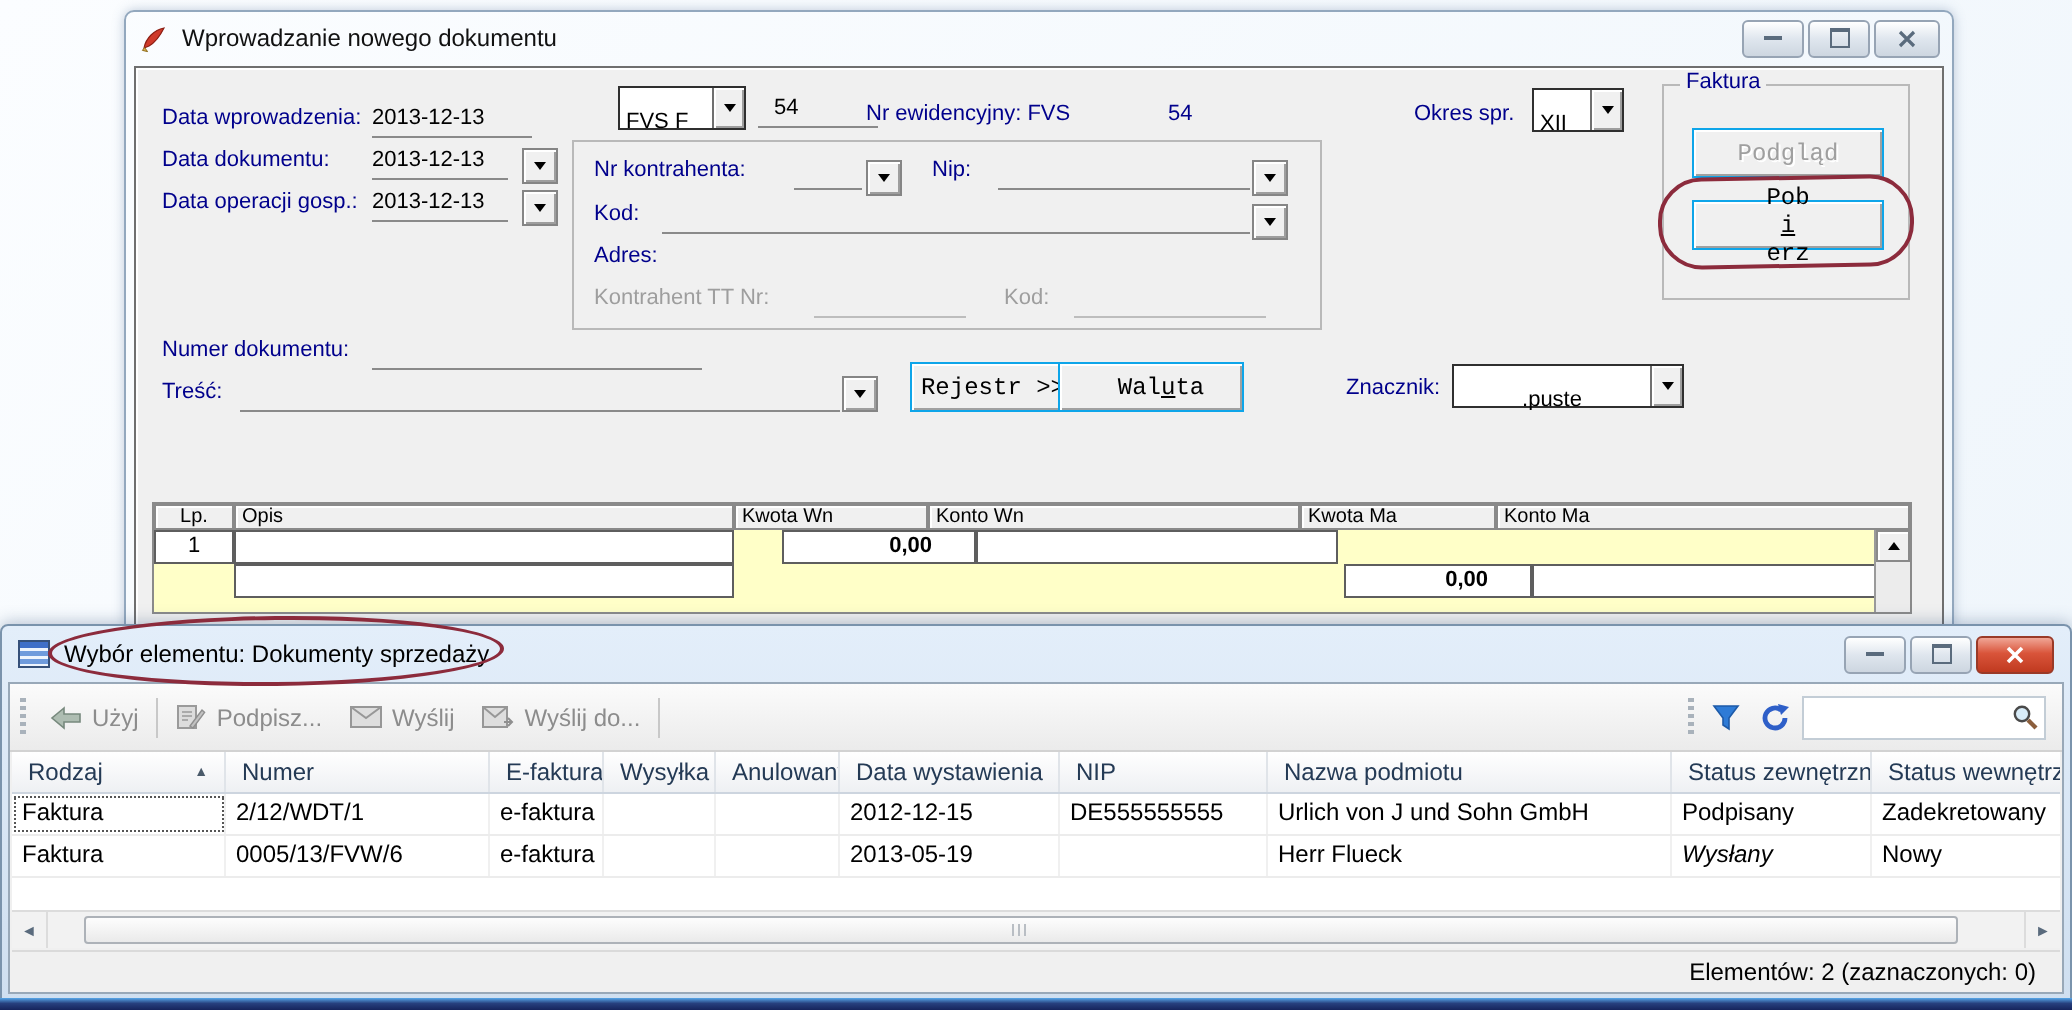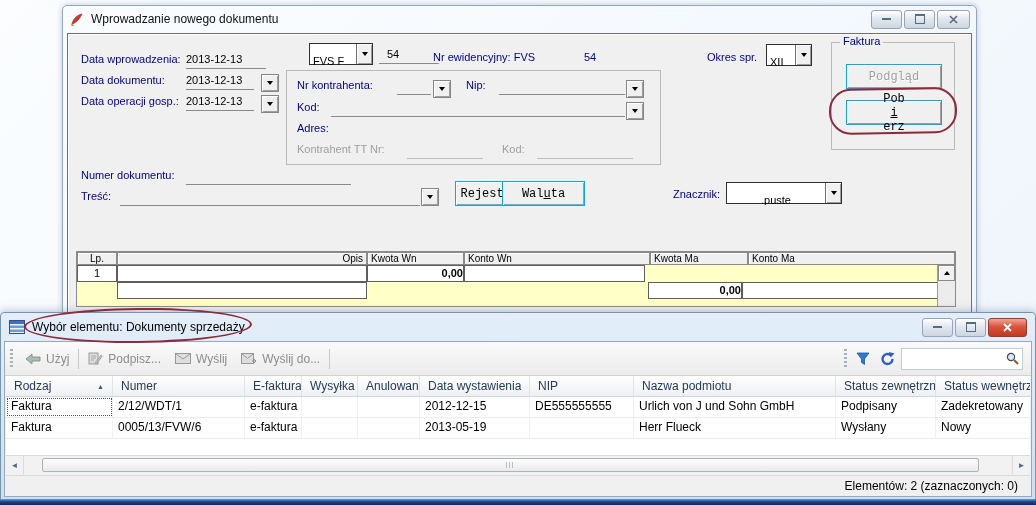--- a/index.html
+++ b/index.html
@@ -31,21 +31,21 @@
   .gbox{border:1px solid #b9b9b9;}
   .gbox .legend{position:absolute;top:-8px;left:8px;background:#f0f0f0;padding:0 3px;font-size:11px;color:#00008c;}
   
   .ghead{display:flex;height:13px;}
   .ghead>div{background:#f0f0f0;border:1px solid #8a8a8a;box-shadow:inset 1px 1px 0 #fff;
       font-size:10px;line-height:12px;padding:0 3px;box-sizing:border-box;overflow:hidden;}
   .grow{display:flex;height:17px;}
   .gcell{box-sizing:border-box;font-size:11px;line-height:15px;}
   .gw{background:#fff;border:1px solid #5e5e5e;}
   .gy{background:#ffffc8;}
-  .num{font-weight:bold;text-align:right;padding-right:0;}
+  .num{font-weight:bold;text-align:right;padding-right:21px;margin-left:24px;}
   
   .capb{width:29px;height:17px;border:1px solid #97a4b4;border-radius:3px;margin-left:2px;
       background:linear-gradient(#ffffff,#dfe6ee 50%,#cdd6e0);display:flex;align-items:center;justify-content:center;}
   
   .w2{position:absolute;left:0;top:312px;width:1034px;height:187px;z-index:2;
       background:linear-gradient(#e3eefa,#cfdff0);border:1px solid #7a93ac;border-radius:4px 4px 0 0;
       box-shadow:0 -1px 8px rgba(60,90,130,.35);}
   .w2 .tbar{height:28px;display:flex;align-items:center;padding:0 8px;font-size:12px;color:#000;}
   .w2 .client{position:absolute;left:3px;right:3px;top:28px;bottom:3px;background:#f0f0f0;border:1px solid #98a8b8;}
   .tb{position:absolute;left:0;right:0;top:0;height:33px;background:linear-gradient(#fbfbfb,#ebebeb);
@@ -171,37 +171,37 @@
     </div>
 
     <div class="abs lbl nw" style="left:13px;top:135px;">Numer dokumentu:</div>
     <div class="abs uf" style="left:118px;top:135px;width:165px;"></div>
     <div class="abs lbl nw" style="left:13px;top:156px;">Treść:</div>
     <div class="abs uf" style="left:52px;top:156px;width:300px;"></div>
     <div class="abs dd16" style="left:353px;top:154px;">
         <span class="arrdn"></span>
       </div>
     <div class="abs pbtn" style="left:370px;top:147px;width:81px;height:23px;margin-left:17px;">Rejestr &gt;&gt;</div>
-    <div class="abs pbtn" style="left:434px;top:147px;width:81px;height:23px;">
+    <div class="abs pbtn" style="left:461px;top:147px;width:81px;height:23px;padding-left:10px;">
         <span>Wal</span>
         <span class="mn">u</span>
         <span>ta</span>
       </div>
     <div class="abs lbl nw" style="left:605px;top:154px;">Znacznik:</div>
     <div class="abs cmb" style="left:658px;top:148px;width:114px;height:20px;">
       <span class="txt" style="text-align:center;">.puste</span>
       <span class="btn16">
           <span class="arrdn"></span>
         </span>
     </div>
 
     <div class="abs" style="left:8px;top:217px;width:878px;height:54px;border:1px solid #8a8a8a;background:#ffffc8;">
       <div class="ghead">
         <div style="width:40px;text-align:center;">Lp.</div>
-        <div style="width:250px;text-align:right;">Opis</div>
+        <div style="width:250px;text-align:left;">Opis</div>
         <div style="width:97px;">Kwota Wn</div>
         <div style="width:186px;">Konto Wn</div>
         <div style="width:98px;">Kwota Ma</div>
         <div style="flex:1;">Konto Ma</div>
       </div>
       <div class="grow">
         <div class="gcell gw" style="width:40px;text-align:center;">1</div>
         <div class="gcell gw" style="width:250px;"></div>
         <div class="gcell gw num" style="width:97px;">0,00</div>
         <div class="gcell gw" style="width:181px;"></div>
@@ -336,21 +336,21 @@
       </div>
       <div class="lvr">
         <div style="width:107px;">Faktura</div>
         <div style="width:132px;">0005/13/FVW/6</div>
         <div style="width:57px;">e-faktura</div>
         <div style="width:56px;"></div>
         <div style="width:62px;"></div>
         <div style="width:110px;">2013-05-19</div>
         <div style="width:104px;"></div>
         <div style="width:202px;">Herr Flueck</div>
-        <div style="width:100px;">Wysłany</div>
+        <div style="width:100px;font-style:italic;">Wysłany</div>
         <div style="flex:1;border-right:0;">Nowy</div>
       </div>
     </div>
 
     <div class="hscroll">
       <span class="harr" style="border-right:1px solid #dcdcdc;">◄</span>
       <span style="flex:1;position:relative;">
         <span class="hthumb">
             <span class="hgrip"></span>
           </span>

